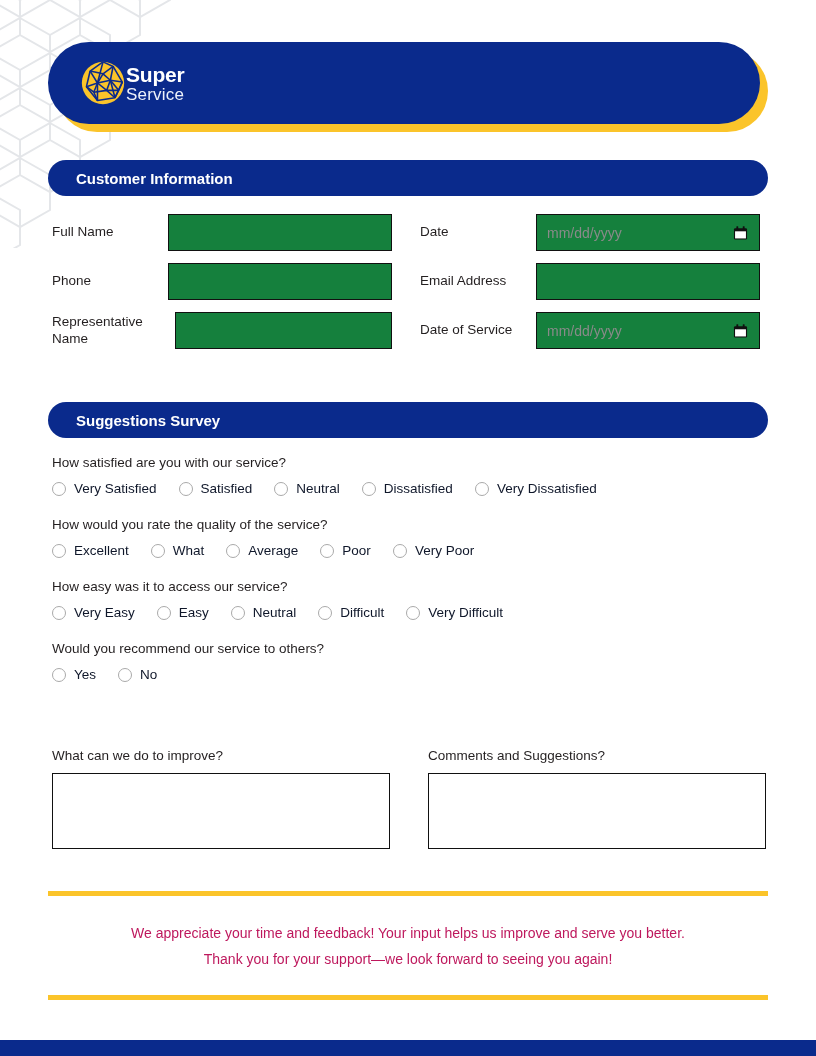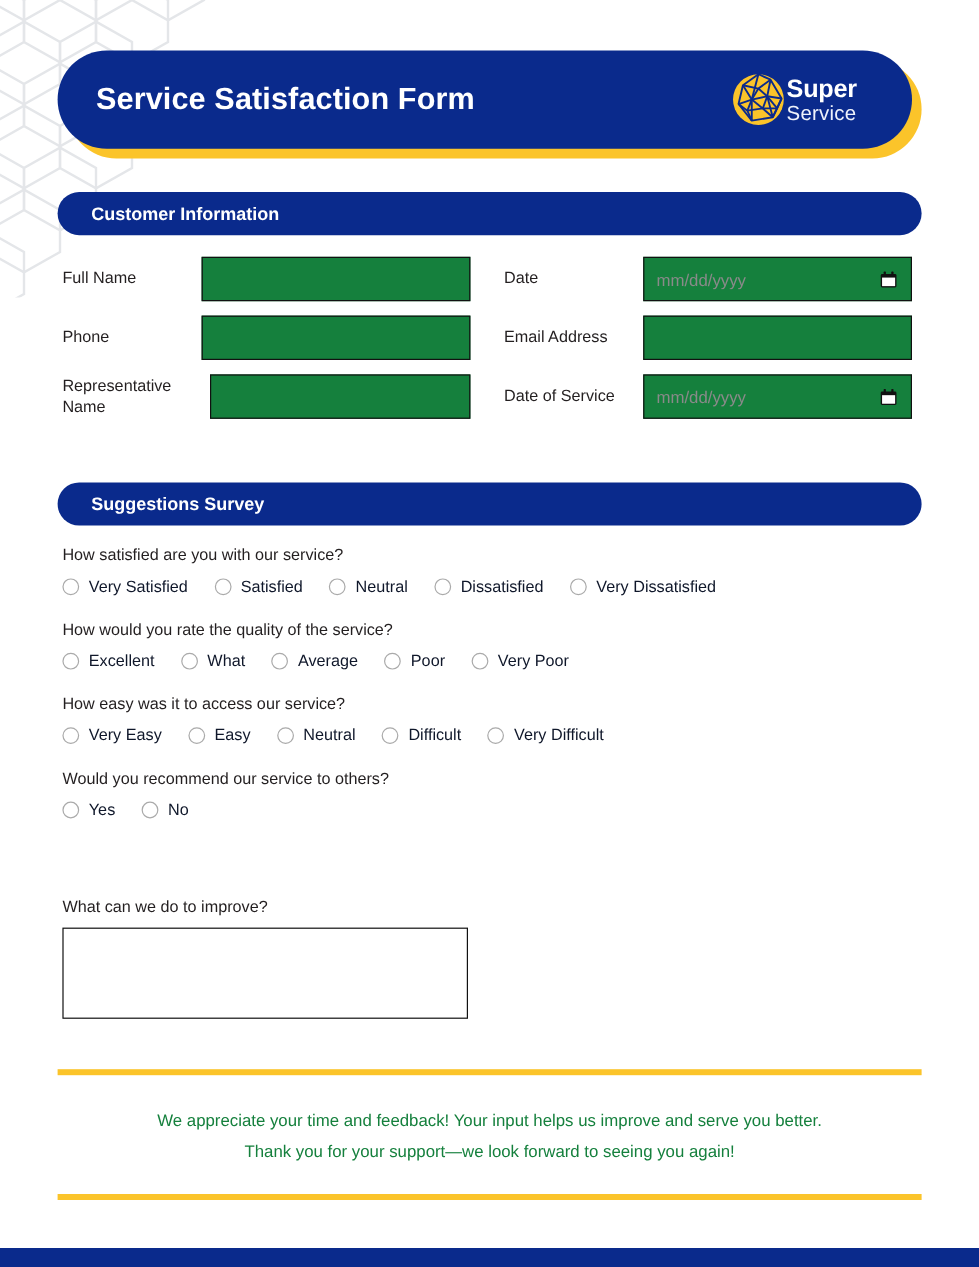--- a/index.html
+++ b/index.html
@@ -255,21 +255,21 @@
     position: absolute;
     left: 48px;
     top: 921px;
     width: 720px;
     text-align: center;
     z-index: 2;
   }
   .footer-text p {
     margin: 0;
     font-size: 14px;
-    color: #15803d;
+    color: #be185d;
     line-height: 1.85;
   }
 
   .bottom-bar {
     position: absolute;
     left: 0;
     top: 1040px;
     width: 816px;
     height: 16px;
     background: #0a2a8c;
@@ -305,21 +305,20 @@
     <polygon points="30,210 60,227 60,262 30,279 0,262 0,227"></polygon>
     <polygon points="90,210 120,227 120,262 90,279 60,262 60,227"></polygon>
     <polygon points="0,245 30,262 30,297 0,314 -30,297 -30,262"></polygon>
     <polygon points="60,245 90,262 90,297 60,314 30,297 30,262"></polygon>
   </g>
 </svg>
 
 <div class="header-wrap">
   <div class="header-shadow"></div>
   <div class="header-bar">
-    <div class="header-title">Service Satisfaction Form</div>
     <div class="logo-block">
       <svg class="logo-mark" viewBox="0 0 100 100" xmlns="http://www.w3.org/2000/svg">
         <circle cx="50" cy="50" r="46" fill="#fbc42a"></circle>
         <g stroke="#0a2a8c" stroke-width="3.4" fill="none" stroke-linejoin="round">
           <polyline points="50,4 22,24 14,58 38,88 76,82 92,48 72,14 50,4"></polyline>
           <polyline points="22,24 38,50 14,58"></polyline>
           <polyline points="38,50 38,88"></polyline>
           <polyline points="38,50 66,44 76,82"></polyline>
           <polyline points="66,44 72,14"></polyline>
           <polyline points="66,44 92,48"></polyline>
@@ -491,20 +490,24 @@
     </label>
   </div>
 
 </div>
 
 <div class="text-areas">
   <div class="ta-col">
     <span class="ta-label">What can we do to improve?</span>
     <textarea class="ta-box" placeholder="" style=""></textarea>
   </div>
+  <div class="ta-col right">
+    <span class="ta-label">Comments and Suggestions?</span>
+    <textarea class="ta-box" placeholder="" style=""></textarea>
+  </div>
 </div>
 
 <div class="rule-yellow" id="rule-top"></div>
 <div class="footer-text">
   <p>We appreciate your time and feedback! Your input helps us improve and serve you better.</p>
   <p>Thank you for your support—we look forward to seeing you again!</p>
 </div>
 <div class="rule-yellow" id="rule-bottom"></div>
 <div class="bottom-bar"></div>
 

